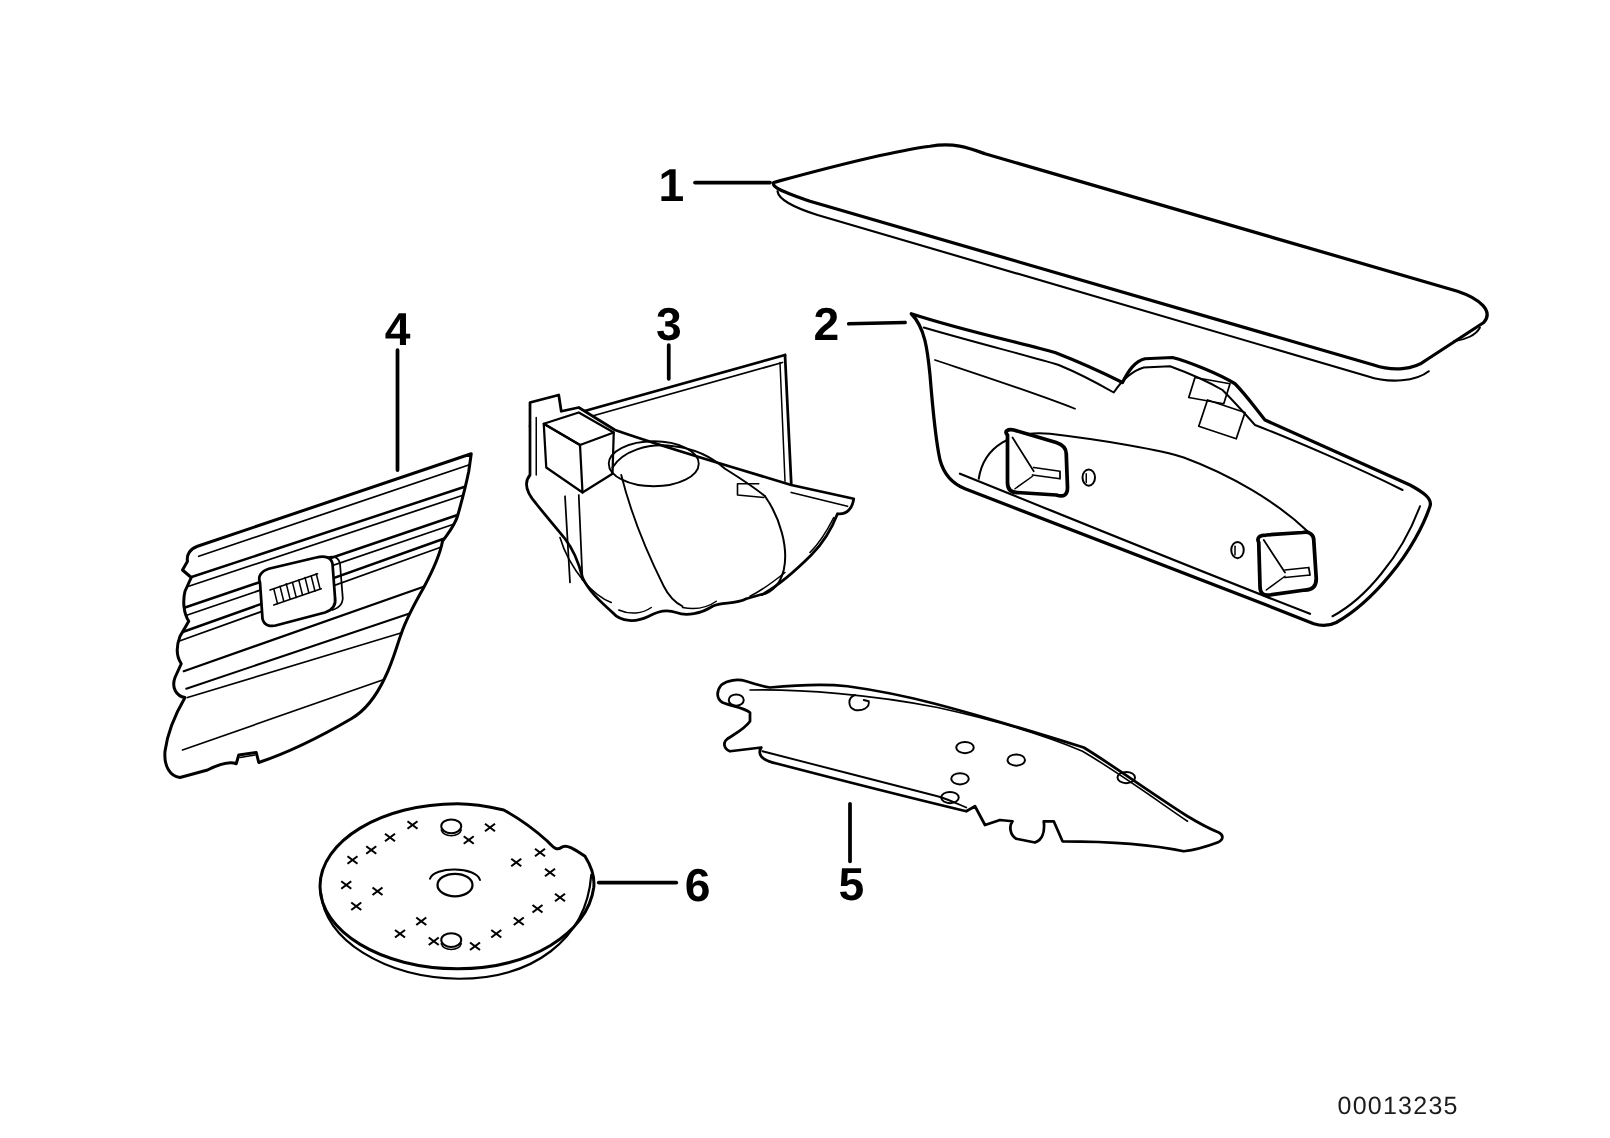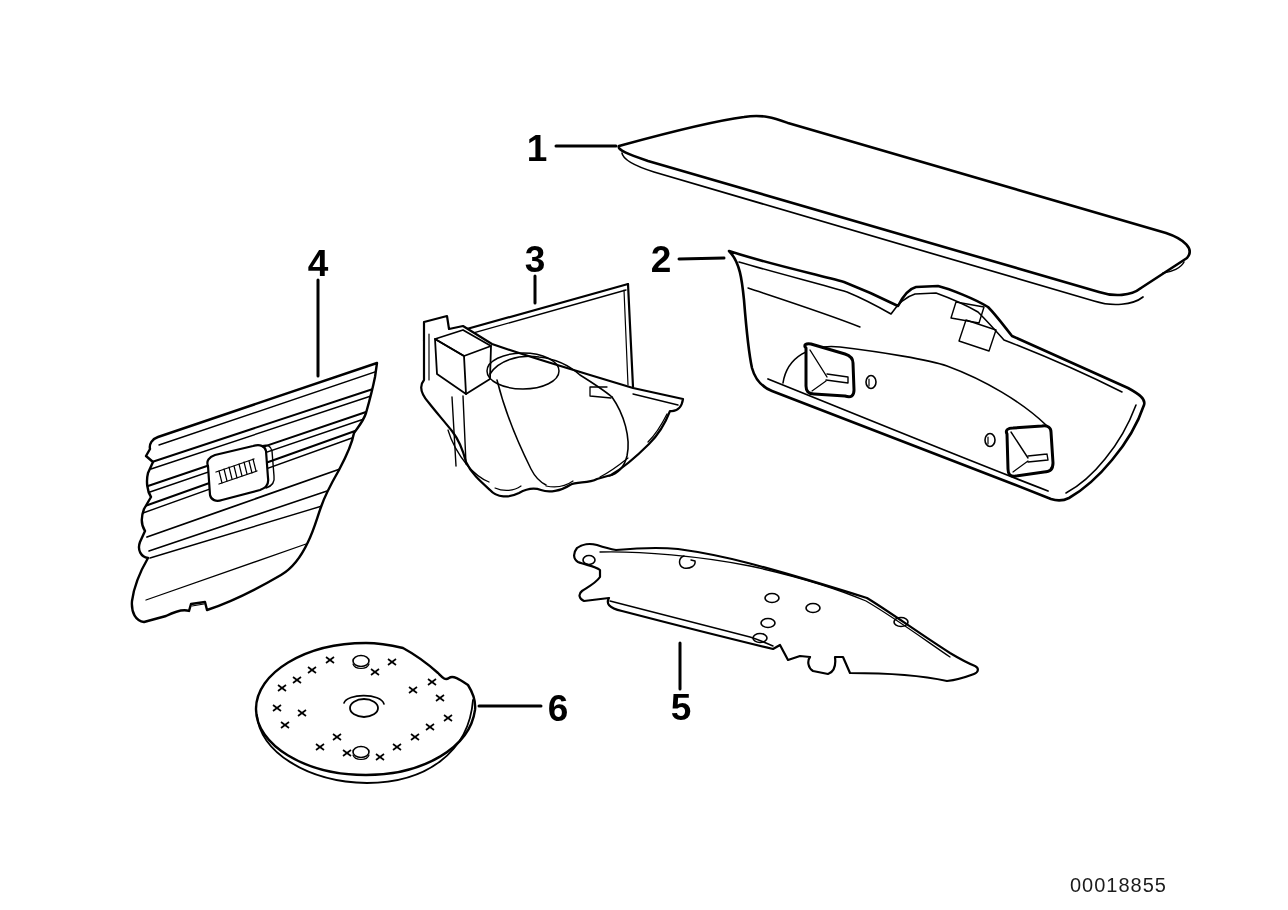--- a/index.html
+++ b/index.html
@@ -188,14 +188,14 @@
         <text x="535" y="272" text-anchor="middle" class="callout-label">3</text>
         <line x1="318" y1="280" x2="318" y2="376" class="leader"></line>
         <text x="318" y="276" text-anchor="middle" class="callout-label">4</text>
         <line x1="680" y1="643" x2="680" y2="689" class="leader"></line>
         <text x="681" y="720" text-anchor="middle" class="callout-label">5</text>
         <line x1="479" y1="706" x2="541" y2="706" class="leader"></line>
         <text x="558" y="721" text-anchor="middle" class="callout-label">6</text>
       </g>
   </svg>
 
-  <div class="diagram-number">00018855</div>
+  <div class="diagram-number">00013235</div>
 </div>
 
 </body></html>

